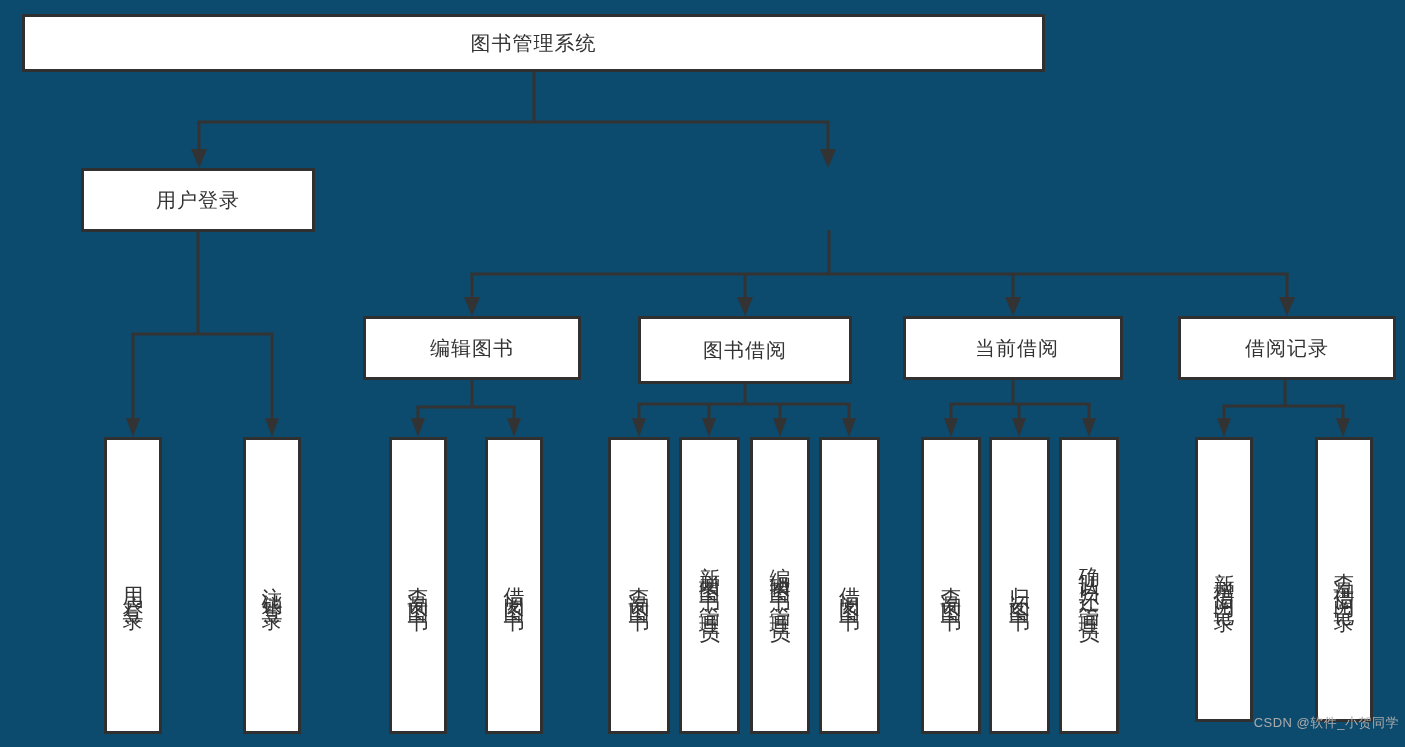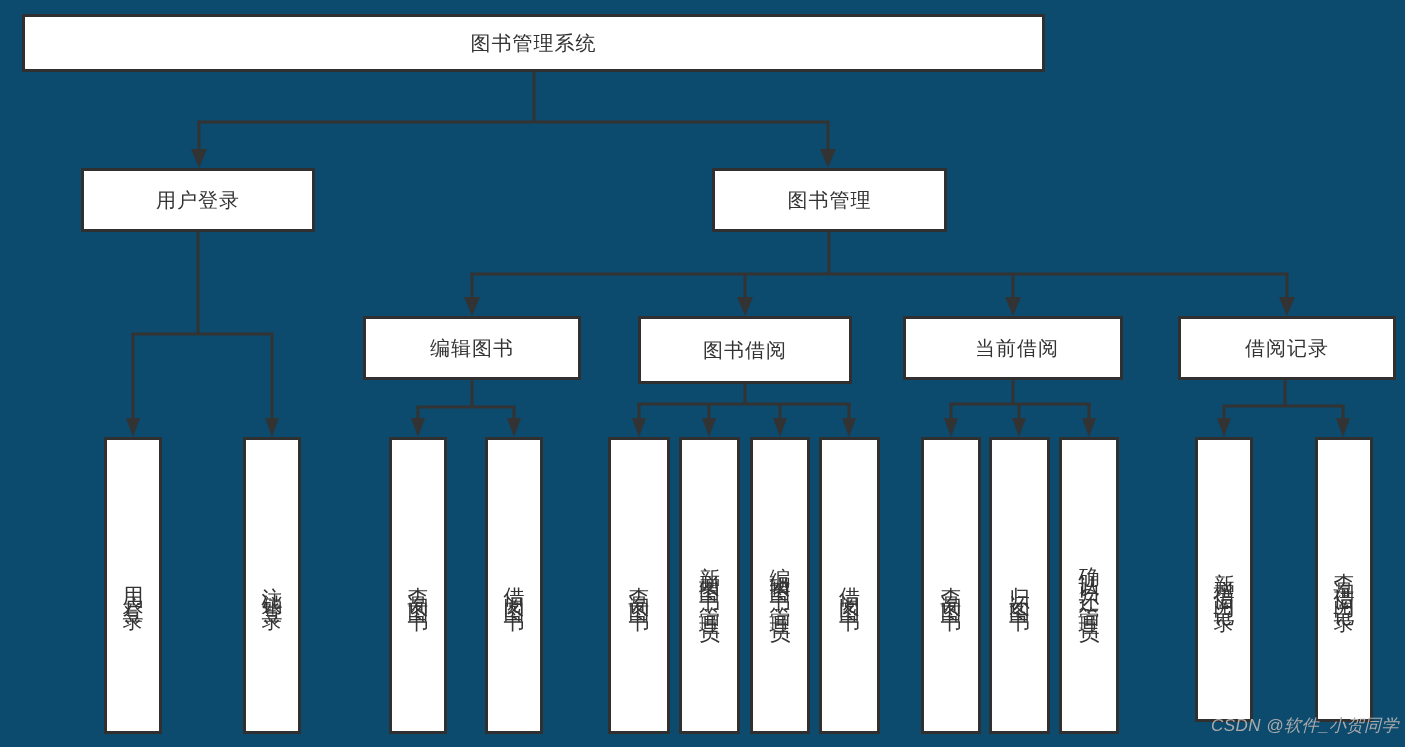--- a/index.html
+++ b/index.html
@@ -13,22 +13,22 @@
     box-sizing:border-box; display:flex; align-items:center; justify-content:center;
     color:#333333;
   }
   .hnode { font-size:20px; letter-spacing:1px; }
   .vnode { border-width:3px; }
   .vlabel {
     writing-mode:vertical-rl; text-orientation:mixed;
     font-size:21px; letter-spacing:8px; line-height:1.05; color:#333333;
   }
   .watermark {
-    position:absolute; right:6px; top:714px; font-size:17px;
-    color:#ababab; letter-spacing:0.5px; white-space:nowrap;font-style:italic;
+    position:absolute; right:6px; top:714px; font-size:13px;
+    color:#ababab; letter-spacing:0.5px; white-space:nowrap;
   }
 </style>
 </head>
 <body>
 
 <div class="canvas">
 
   <svg class="connectors" viewBox="0 0 1405 747" xmlns="http://www.w3.org/2000/svg">
     <g stroke="#333333" stroke-width="3" fill="none">
 
@@ -98,23 +98,20 @@
     </g>
   </svg>
 
   <div class="node hnode" style="left:22px; top:14px; width:1023px; height:58px;">
     <span>图书管理系统</span>
   </div>
 
   <div class="node hnode" style="left:81px; top:168px; width:234px; height:64px;">
     <span>用户登录</span>
   </div>
-  <div class="node hnode" style="left:712px; top:168px; width:235px; height:64px;">
-    <span>图书管理</span>
-  </div>
 
   <div class="node hnode" style="left:363px; top:316px; width:218px; height:64px;">
     <span>编辑图书</span>
   </div>
   <div class="node hnode" style="left:638px; top:316px; width:214px; height:68px;">
     <span>图书借阅</span>
   </div>
   <div class="node hnode" style="left:903px; top:316px; width:220px; height:64px;padding-left:8px;">
     <span>当前借阅</span>
   </div>

